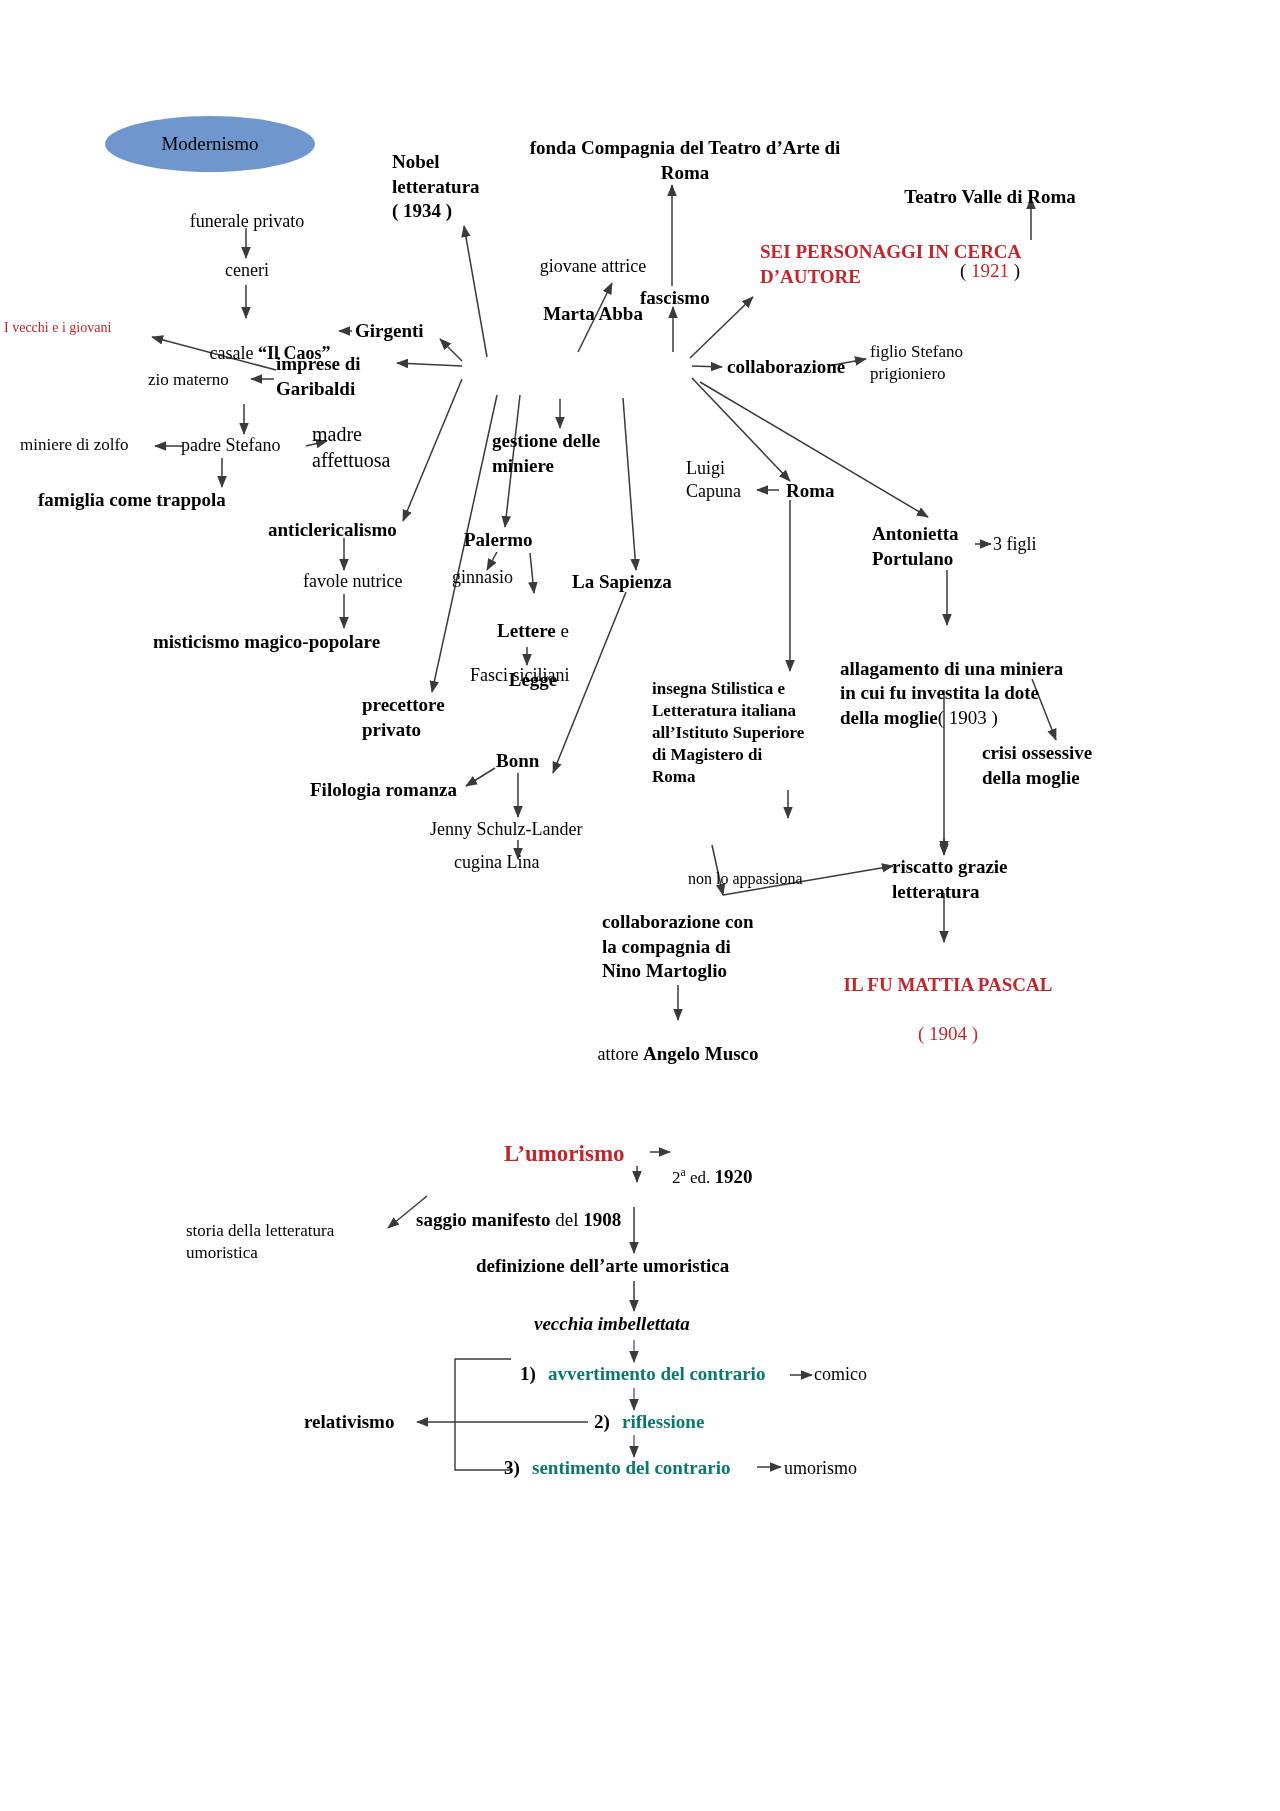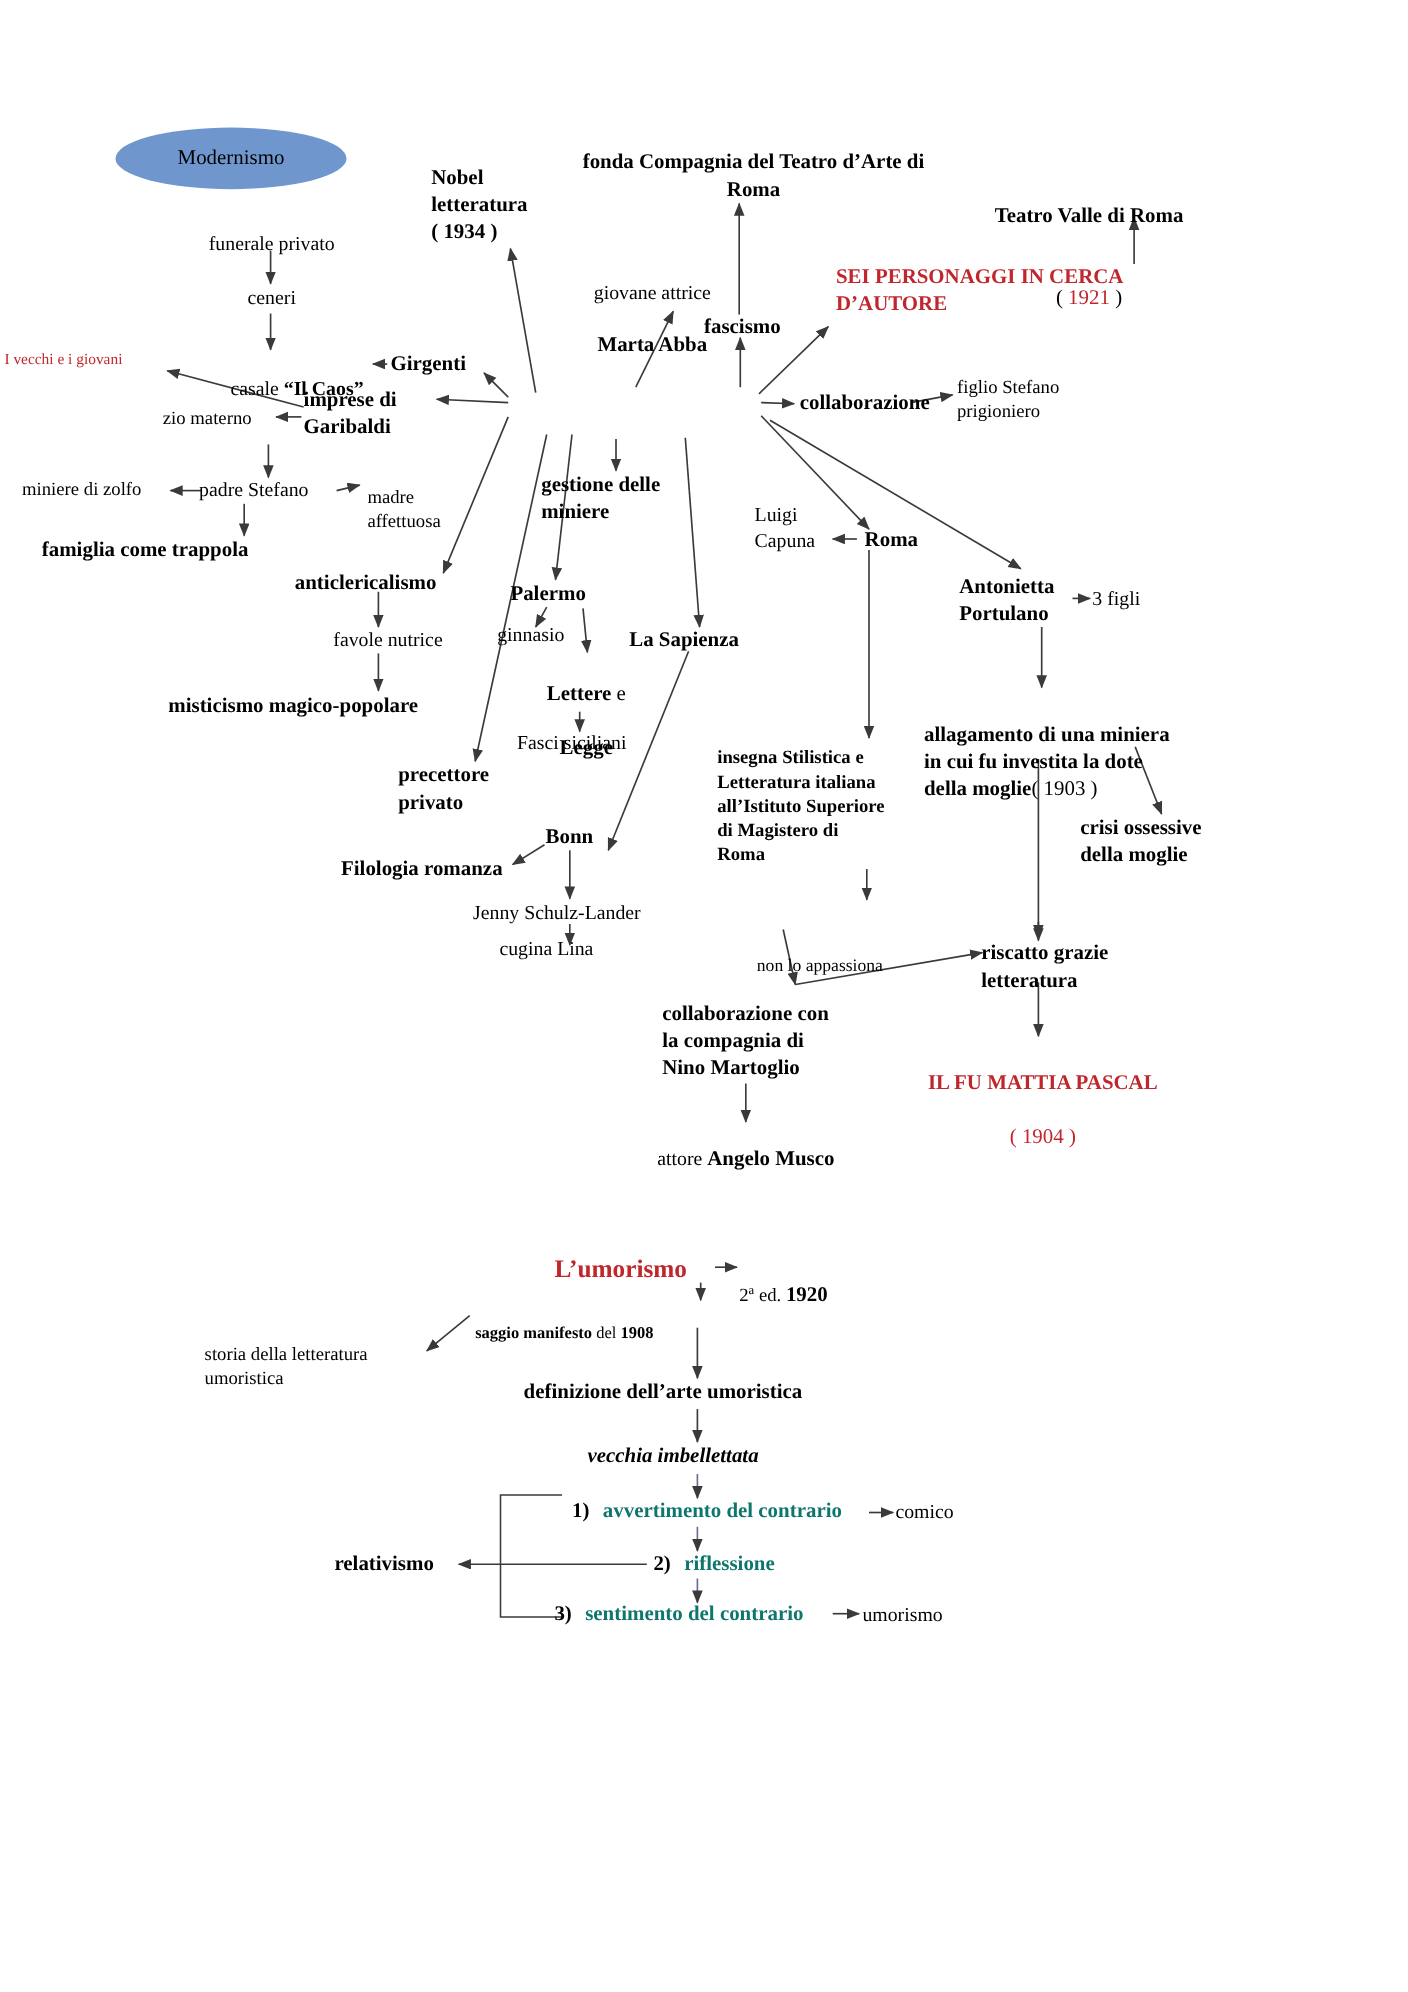--- a/index.html
+++ b/index.html
@@ -190,21 +190,21 @@
 
   <div class="node b l" style="left:276px;top:352px;width:130px;font-size:19px;">imprese di
 Garibaldi</div>
 
   <div class="node n l" style="left:148px;top:369px;width:110px;font-size:17px;">zio materno</div>
 
   <div class="node n l" style="left:20px;top:434px;width:136px;font-size:17px;">miniere di zolfo</div>
 
   <div class="node n l" style="left:181px;top:434px;width:126px;font-size:18px;">padre Stefano</div>
 
-  <div class="node n l" style="left:334px;top:421px;width:92px;font-size:17px;margin-top:20px;">madre
+  <div class="node n l" style="left:312px;top:421px;width:92px;font-size:20px;">madre
 affettuosa</div>
 
   <div class="node b l" style="left:38px;top:488px;width:240px;font-size:19px;">famiglia come trappola</div>
 
   <div class="node b l" style="left:268px;top:518px;width:170px;font-size:19px;">anticlericalismo</div>
 
   <div class="node n l" style="left:303px;top:570px;width:130px;font-size:18px;">favole nutrice</div>
 
   <div class="node b l" style="left:153px;top:630px;width:278px;font-size:19px;">misticismo magico-popolare</div>
 
@@ -307,21 +307,21 @@
     <div>IL FU MATTIA PASCAL</div>
     <div style="font-weight:normal;">( 1904 )</div>
   </div>
 
   <div class="node b l red" style="left:504px;top:1139px;width:150px;font-size:23px;">L’umorismo</div>
 
   <div class="node l" style="left:672px;top:1143px;width:160px;font-size:17px;">
     <span class="n">2</span><span class="sup">a</span><span class="n"> ed. </span><b style="font-size:19px;">1920</b>
   </div>
 
-  <div class="node l mix" style="left:432px;top:1183px;width:300px;font-size:15px;">
+  <div class="node l mix" style="left:416px;top:1183px;width:300px;font-size:19px;">
     <b>saggio manifesto</b><span class="nrm"> del </span><b>1908</b>
   </div>
 
   <div class="node n l" style="left:186px;top:1220px;width:210px;font-size:17px;">storia della letteratura
 umoristica</div>
 
   <div class="node b l" style="left:476px;top:1254px;width:330px;font-size:19px;">definizione dell’arte umoristica</div>
 
   <div class="node b l ital" style="left:534px;top:1312px;width:220px;font-size:19px;">vecchia imbellettata</div>
 

